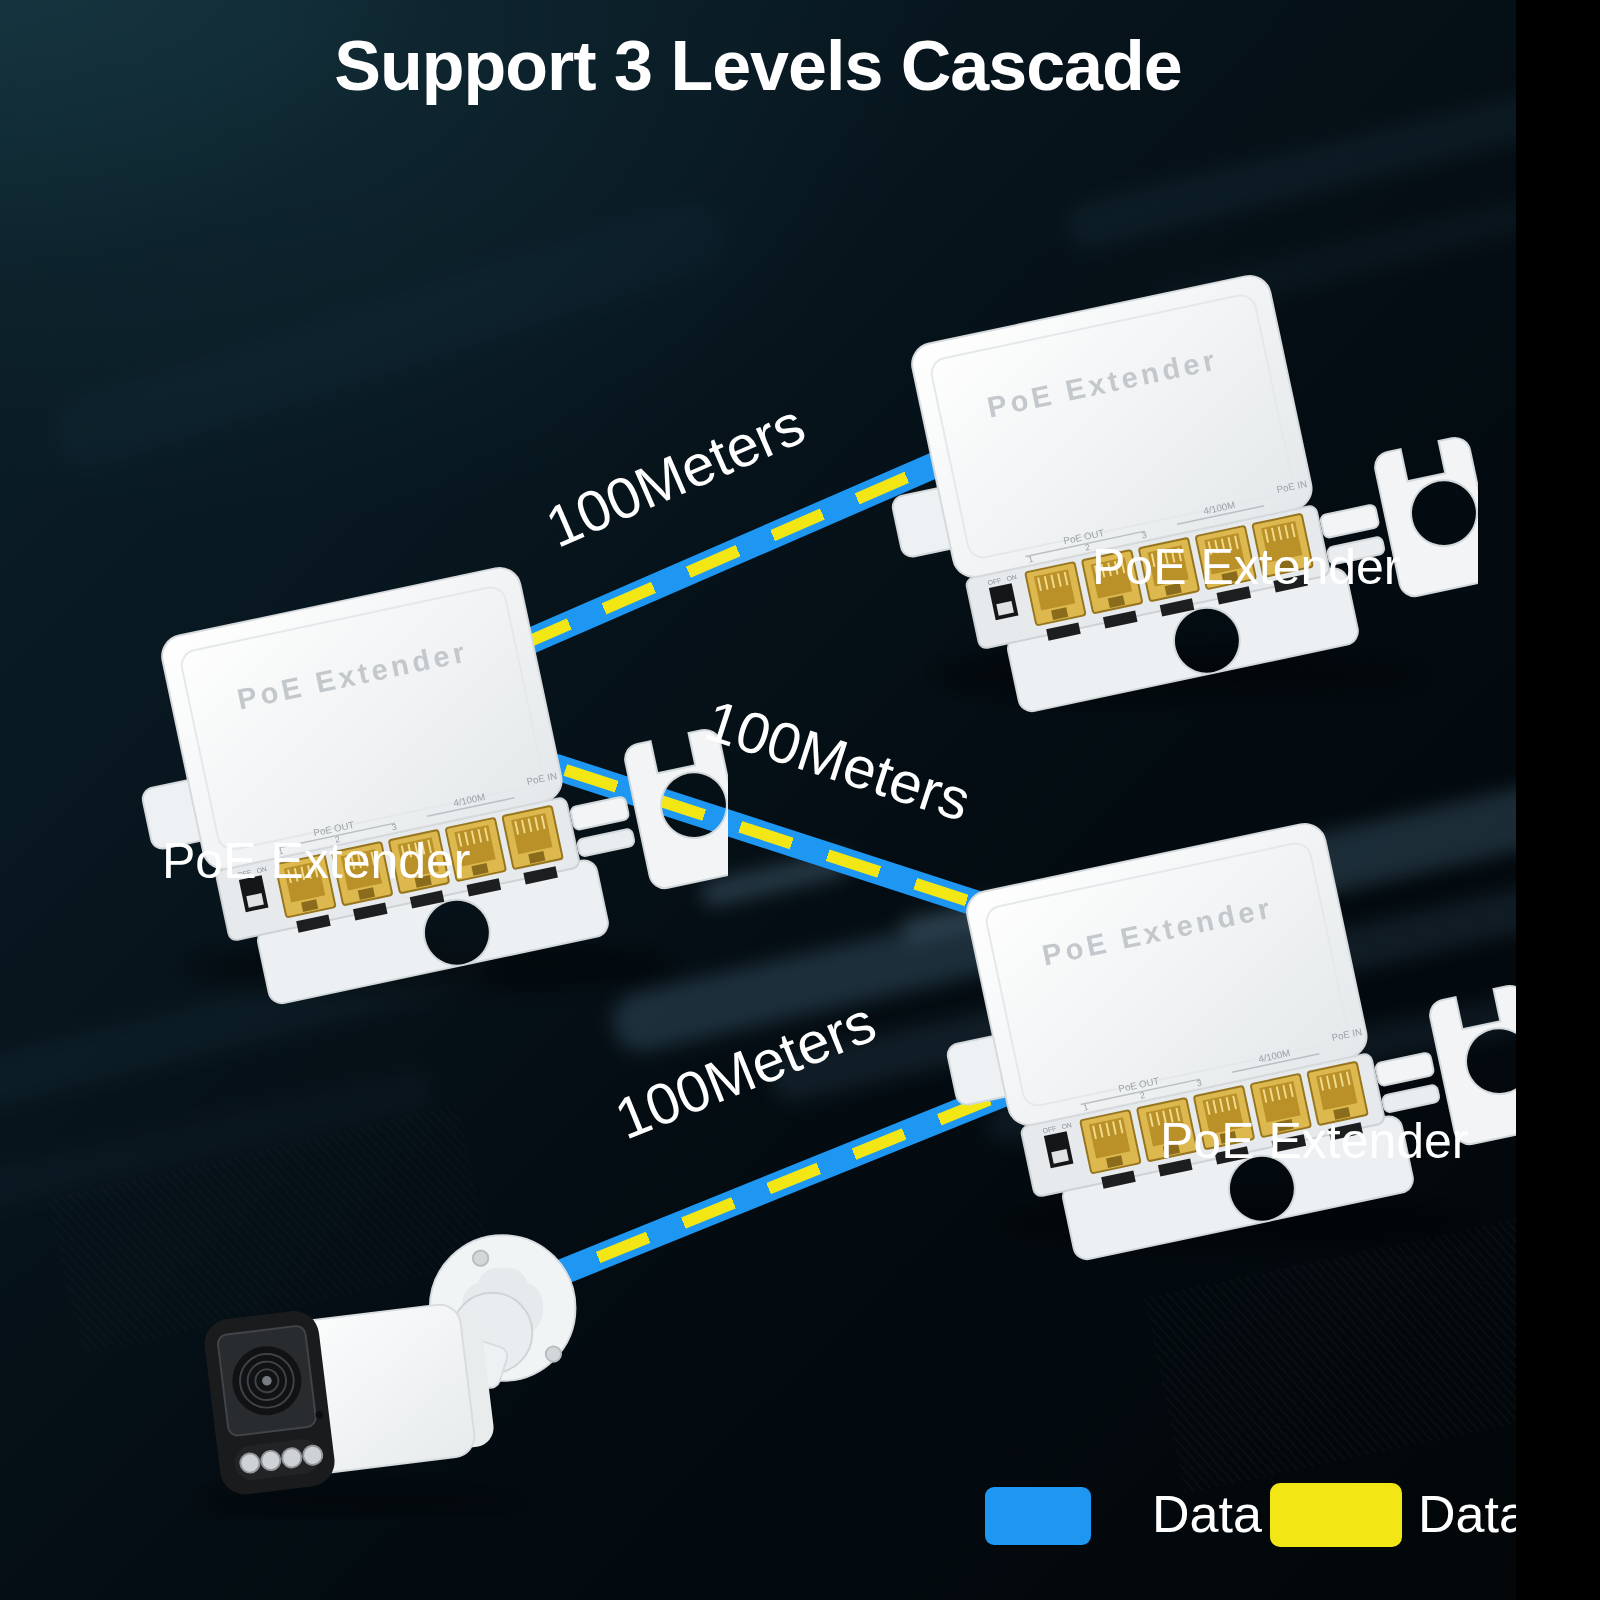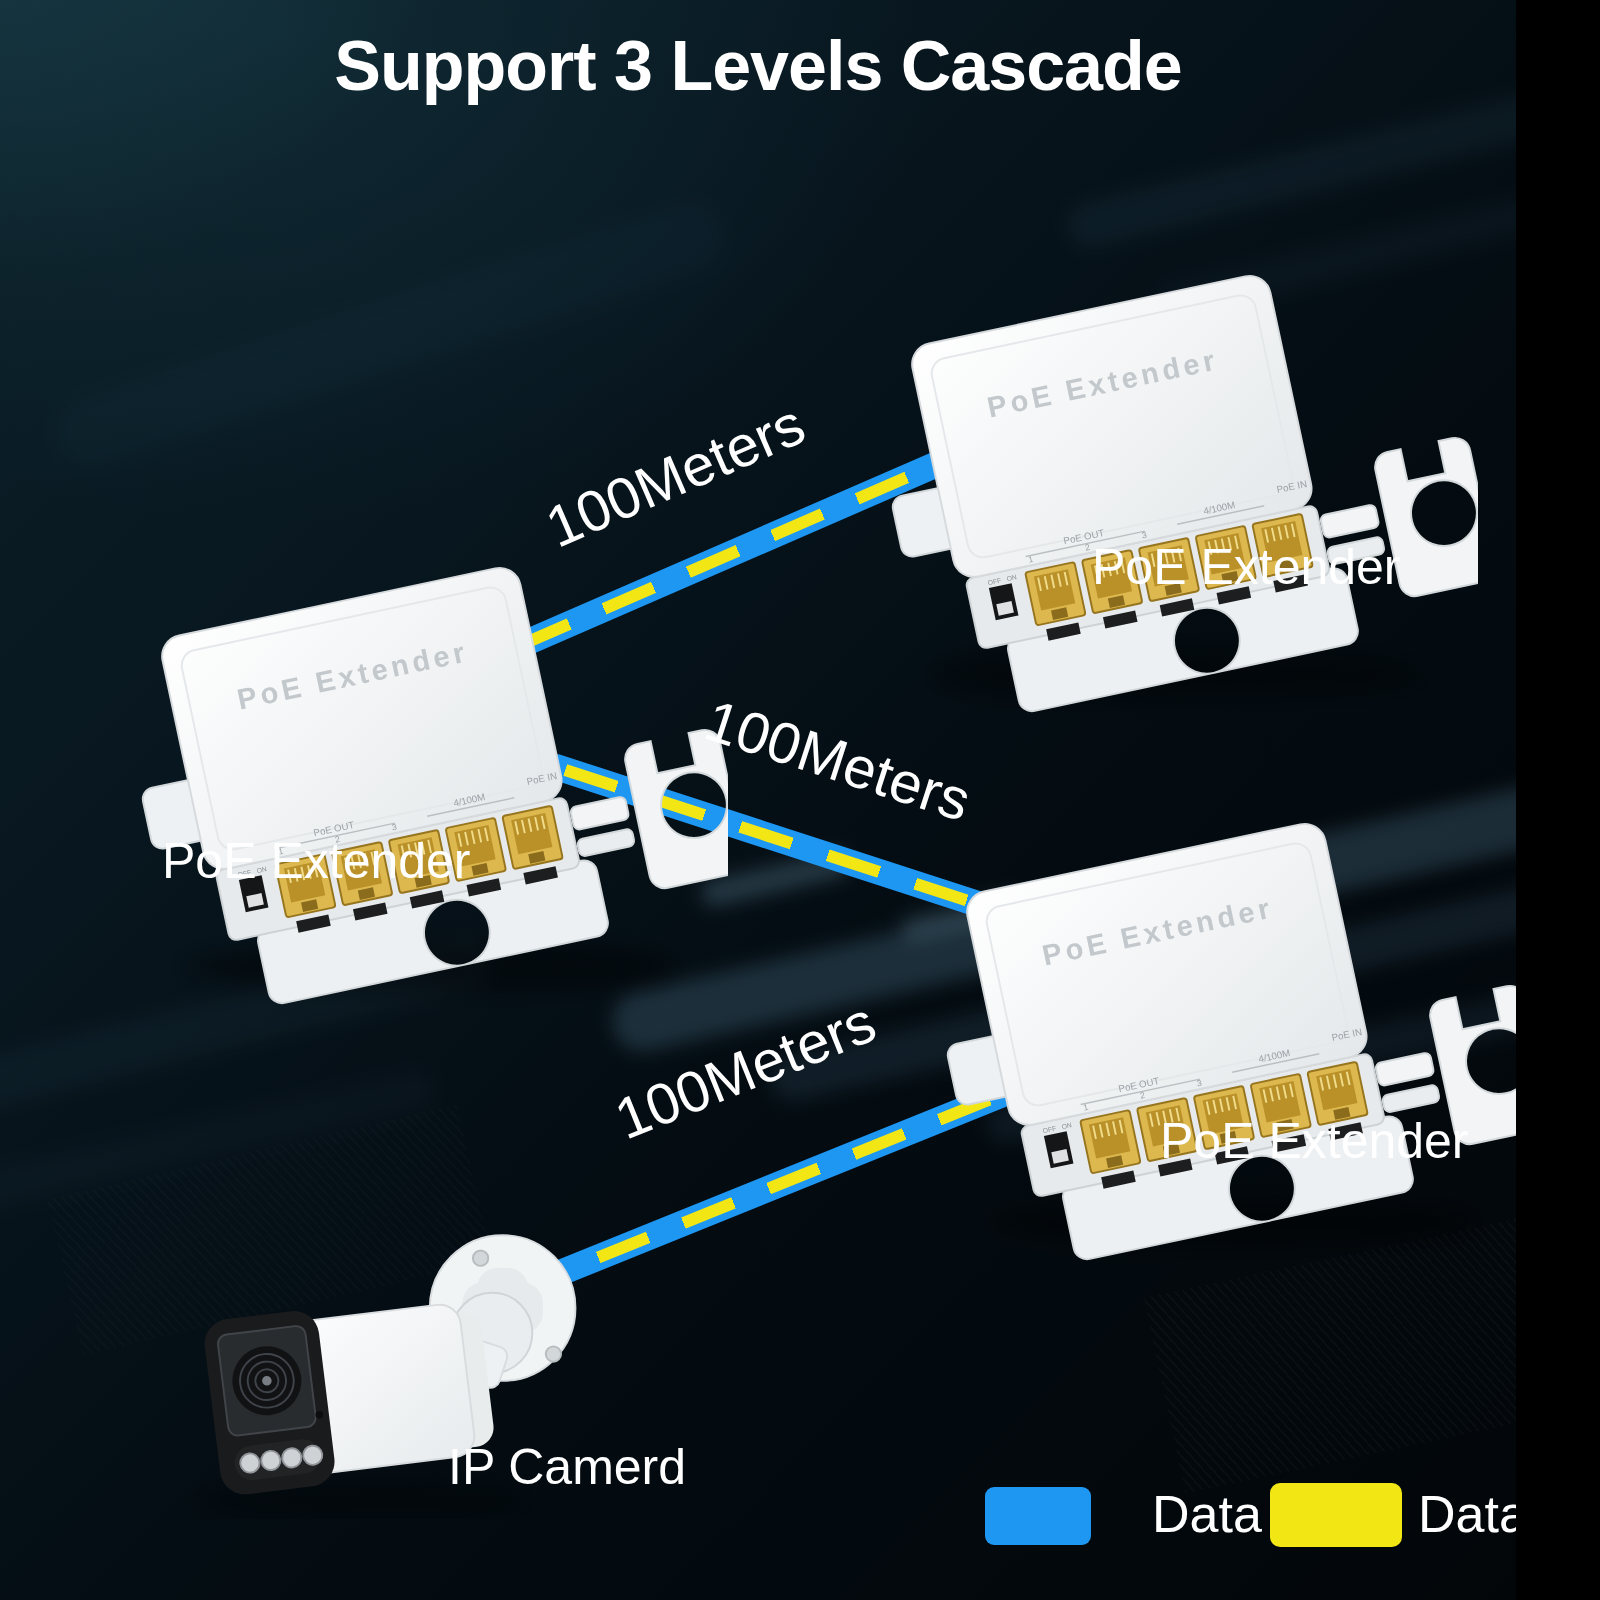--- a/index.html
+++ b/index.html
@@ -183,20 +183,19 @@
     </g>
   </svg>
 
   <div class="dist" style="left:675px;top:475px;transform:translate(-50%,-50%) rotate(-23.5deg);">100Meters</div>
   <div class="dist" style="left:838px;top:760px;transform:translate(-50%,-50%) rotate(18deg);">100Meters</div>
   <div class="dist" style="left:745px;top:1070px;transform:translate(-50%,-50%) rotate(-22deg);">100Meters</div>
 
   <div class="nodelabel" style="left:1092px;top:538px;">PoE Extender</div>
   <div class="nodelabel" style="left:162px;top:832px;">PoE Extender</div>
   <div class="nodelabel" style="left:1160px;top:1112px;">PoE Extender</div>
-  <div class="nodelabel" style="left:448px;top:1438px;">IP Camerd</div>
 
   <div class="swatch data"></div>
   <div class="legendtext data">Data</div>
   <div class="swatch power"></div>
   <div class="legendtext power">Data</div>
 
 </div>
 
 </body></html>

